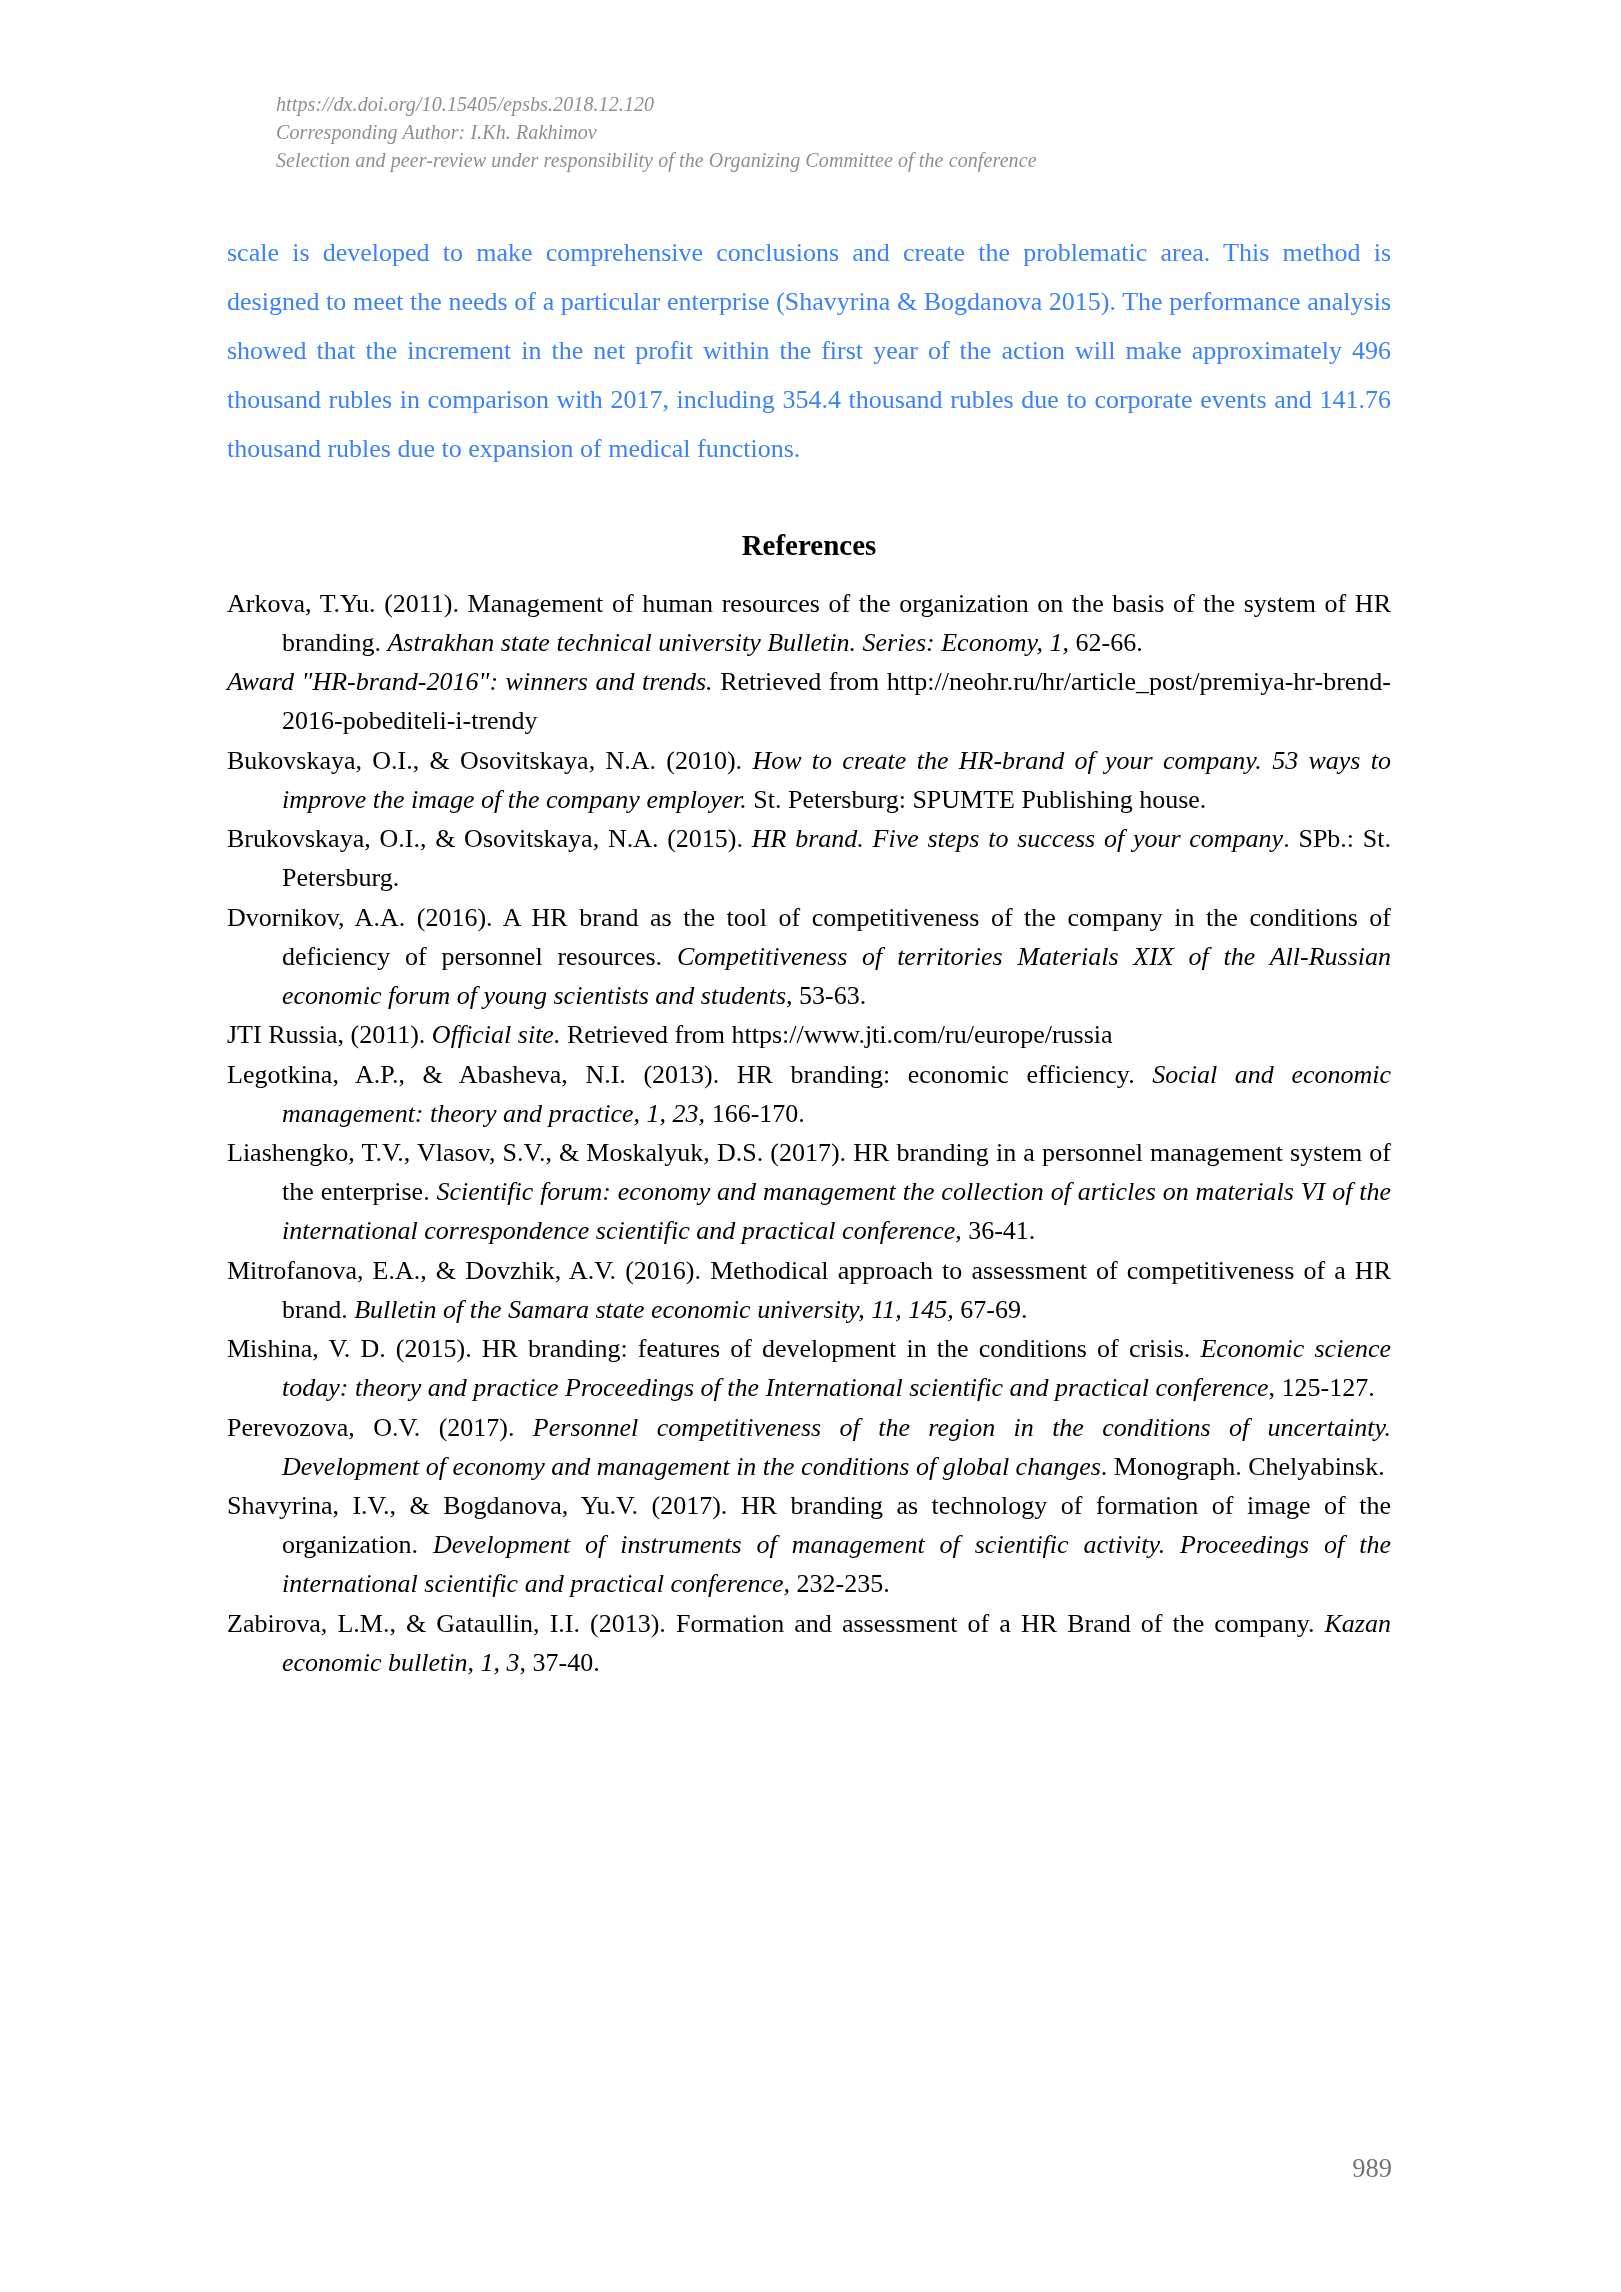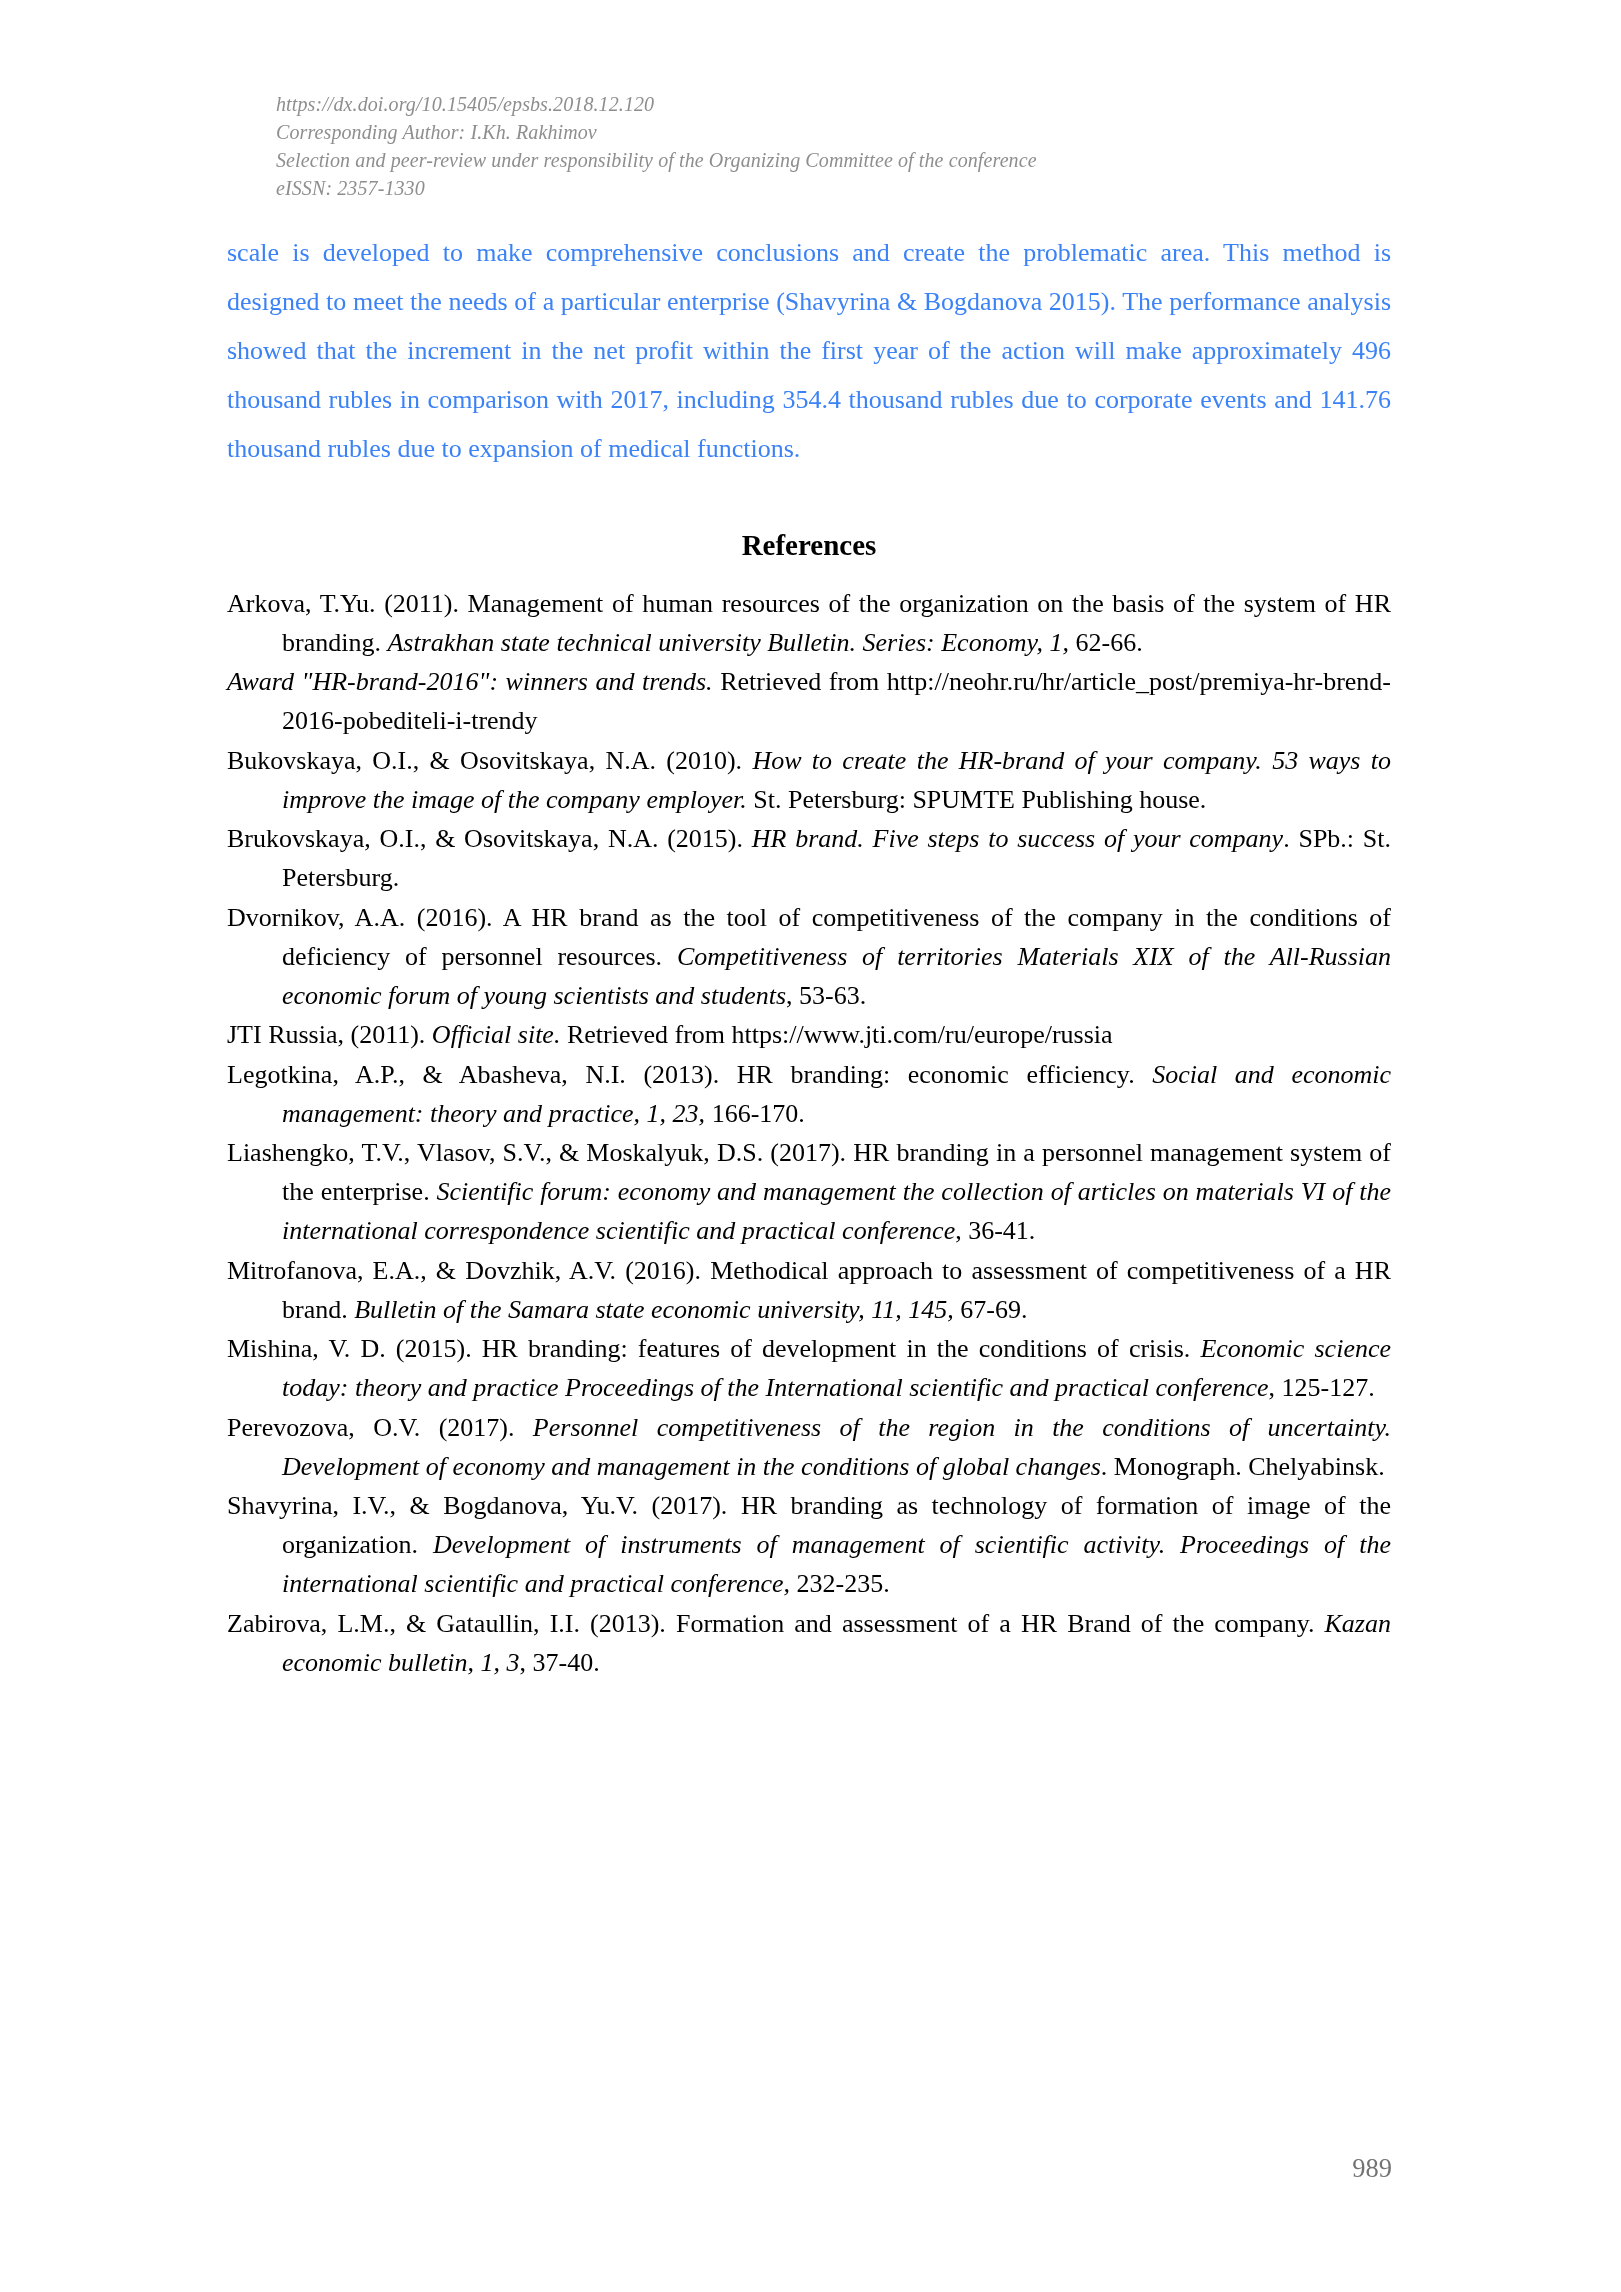--- a/index.html
+++ b/index.html
@@ -94,21 +94,20 @@
 </style>
 </head>
 <body>
 
 <div class="page">
 
   <div class="running-header">
     <div class="hline">https://dx.doi.org/10.15405/epsbs.2018.12.120</div>
     <div class="hline">Corresponding Author: I.Kh. Rakhimov</div>
     <div class="hline">Selection and peer-review under responsibility of the Organizing Committee of the conference</div>
-    <div class="hline">eISSN: 2357-1330</div>
   </div>
 
   <div class="content">
 
     <p class="body-para">scale is developed to make comprehensive conclusions and create the problematic area. This method is designed to meet the needs of a particular enterprise (Shavyrina &amp; Bogdanova 2015). The performance analysis showed that the increment in the net profit within the first year of the action will make approximately 496 thousand rubles in comparison with 2017, including 354.4 thousand rubles due to corporate events and 141.76 thousand rubles due to expansion of medical functions.</p>
 
     <h2 class="refs-heading">References</h2>
 
     <ul class="ref-list" id="reference-list">
         <li class="ref-item justified"><span>Arkova, T.Yu. (2011). Management of human resources of the organization on the basis of the system of HR branding. </span><span class="it">Astrakhan state technical university Bulletin. Series: Economy, 1,</span><span> 62-66.</span></li>

